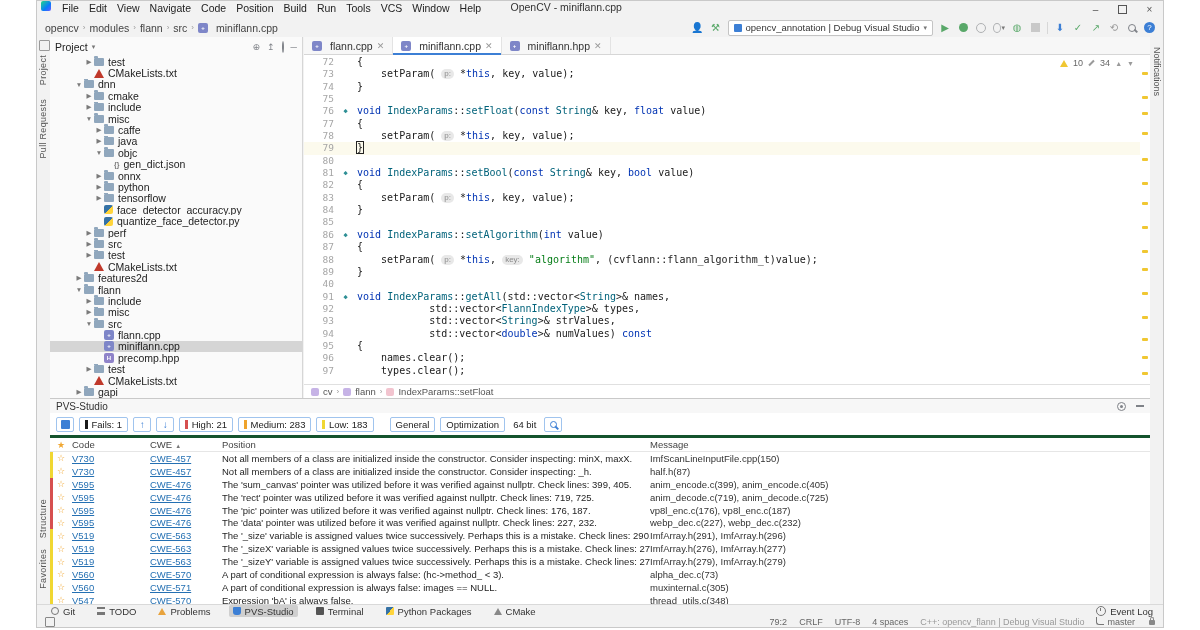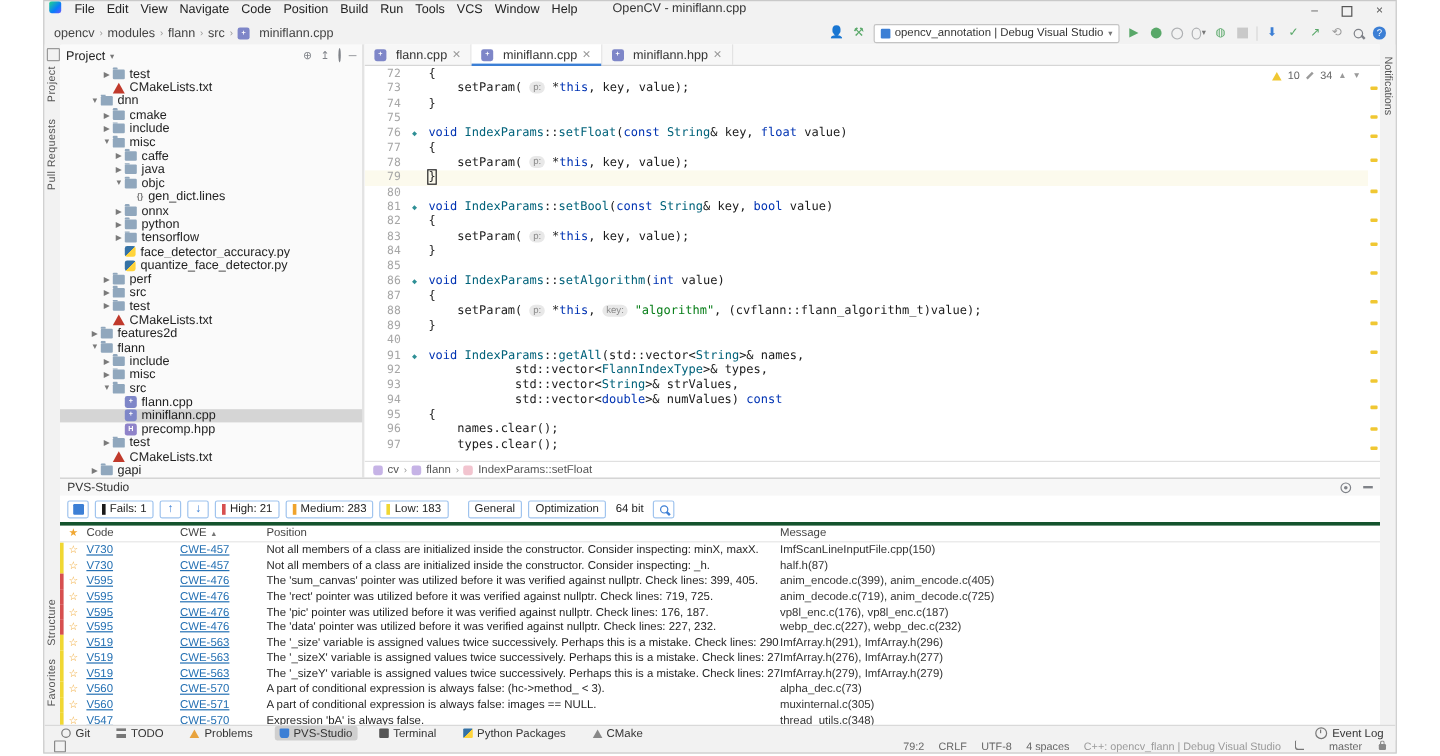--- a/index.html
+++ b/index.html
@@ -295,21 +295,21 @@
           <span>java</span>
         </div>
         <div class="tree-row" style="padding-left: 44px;">
           <span class="tree-arrow">▼</span>
           <span class="i-folder ticon"></span>
           <span>objc</span>
         </div>
         <div class="tree-row" style="padding-left: 54px;">
           <span class="tree-arrow"></span>
           <span class="i-json ticon">{}</span>
-          <span>gen_dict.lines</span>
+          <span>gen_dict.json</span>
         </div>
         <div class="tree-row" style="padding-left: 44px;">
           <span class="tree-arrow">▶</span>
           <span class="i-folder ticon"></span>
           <span>onnx</span>
         </div>
         <div class="tree-row" style="padding-left: 44px;">
           <span class="tree-arrow">▶</span>
           <span class="i-folder ticon"></span>
           <span>python</span>
@@ -699,21 +699,21 @@
     </div>
 
   <div class="status-bar">
     <span class="tw-switch"></span>
     <span class="sb-right">
       <span>79:2</span>
       <span>CRLF</span>
       <span>UTF-8</span>
       <span>4 spaces</span>
       <span class="sb-ctx">C++: opencv_flann | Debug Visual Studio</span>
-      <span style="display:inline-flex;align-items:flex-start;gap:20px">
+      <span style="display:inline-flex;align-items:flex-start;gap:3px">
         <span class="branch-ic"></span>
         <span>master</span>
       </span>
       <span class="lock-ic"></span>
     </span>
   </div>
 
 </div>
 
 </body></html>

